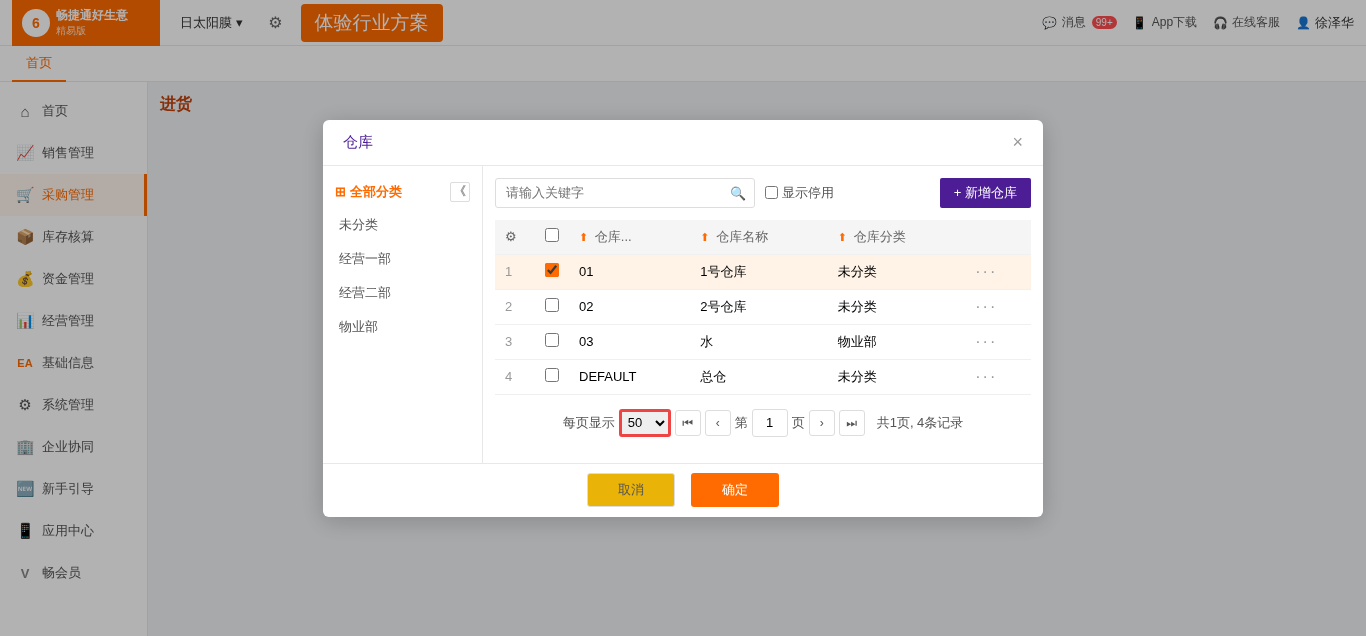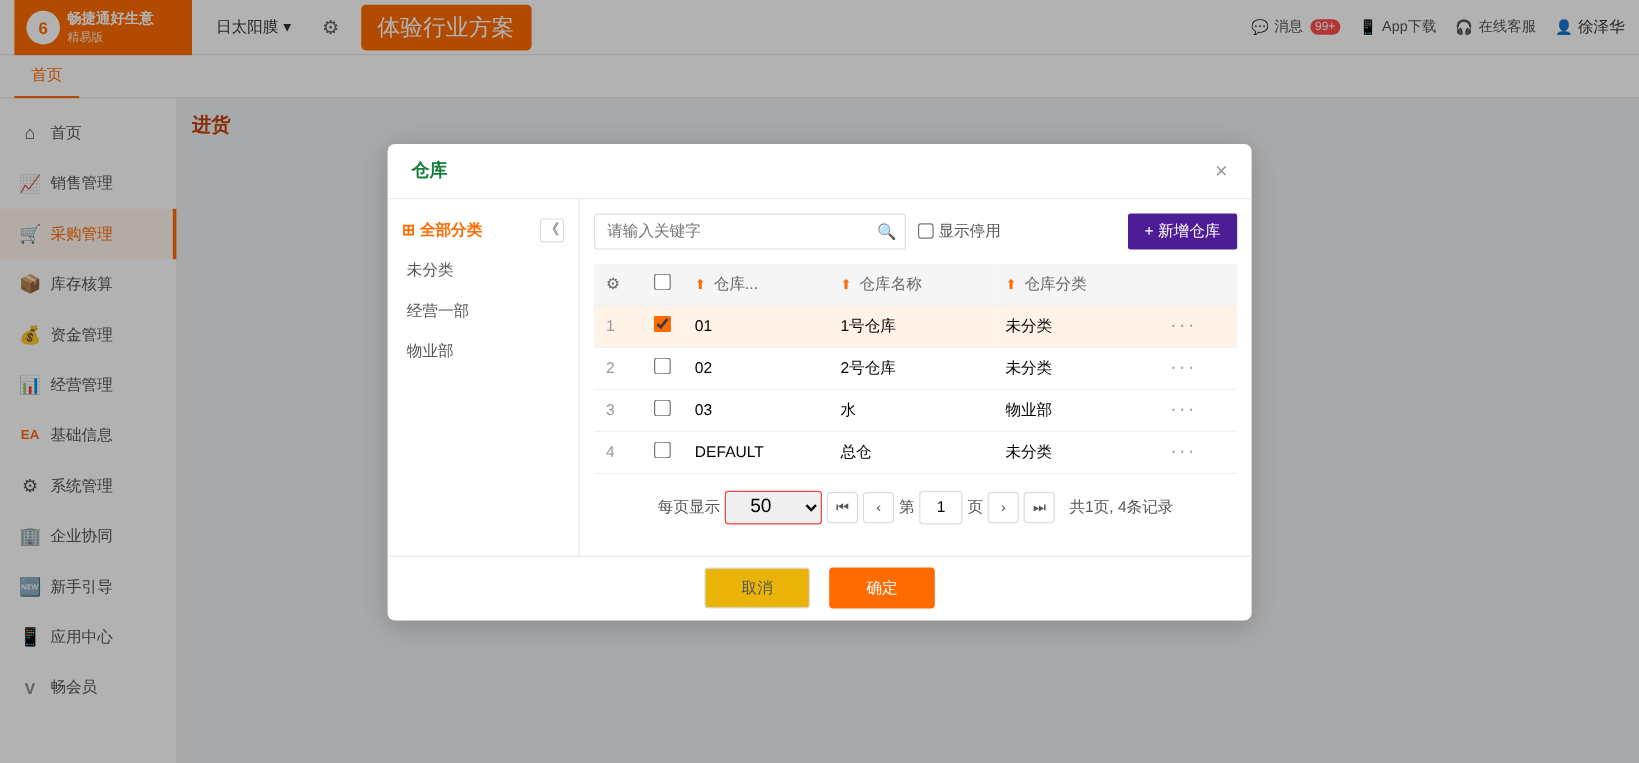--- a/index.html
+++ b/index.html
@@ -114,21 +114,21 @@
     .modal {
       background: #fff; border-radius: 6px;
       width: 720px; max-height: 580px;
       display: flex; flex-direction: column;
       box-shadow: 0 4px 24px rgba(0,0,0,0.2);
     }
     .modal-header {
       height: 46px; display: flex; align-items: center; justify-content: space-between;
       padding: 0 20px; border-bottom: 1px solid #e8e8e8; flex-shrink: 0;
     }
-    .modal-title { font-size: 15px; font-weight: bold; color: #15803d; }
+    .modal-title { font-size: 15px; font-weight: normal; color: #4c1d95; }
     .modal-close { cursor: pointer; color: #999; font-size: 18px; }
     .modal-body {
       display: flex; flex: 1; overflow: hidden;
     }
 
     
     .category-panel {
       width: 160px; border-right: 1px solid #e8e8e8;
       padding: 10px 0; flex-shrink: 0;
     }
@@ -191,22 +191,22 @@
     .sort-icon { color: #ff6b00; margin-right: 3px; font-size: 11px; }
     .col-actions { color: #999; font-size: 16px; cursor: pointer; letter-spacing: 2px; }
 
     
     .pagination-area {
       display: flex; align-items: center; justify-content: center;
       gap: 4px; padding: 14px 0; margin-top: auto;
     }
     .pagination-label { color: #555; font-size: 13px; }
     .per-page-select {
-      height: 28px; border: 1px solid #ef4444; border-radius: 3px;
-      padding: 0 16px; font-size: 16px; outline: none; cursor: pointer;
+      height: 28px; border: 3px solid #ef4444; border-radius: 3px;
+      padding: 0 2px; font-size: 13px; outline: none; cursor: pointer;
     }
     .pagination-btn {
       width: 26px; height: 26px; border: 1px solid #ddd; border-radius: 3px;
       display: flex; align-items: center; justify-content: center;
       cursor: pointer; color: #555; font-size: 12px; background: #fff;
     }
     .pagination-page-input {
       width: 36px; height: 28px; border: 1px solid #ddd; border-radius: 3px;
       text-align: center; font-size: 13px; outline: none;
     }
@@ -349,20 +349,23 @@
             <span style="font-size:13px;">⊞</span>
             <span>全部分类</span>
           </div>
           <div class="category-collapse-btn">《</div>
         </div>
         <div class="category-item">
           <span>未分类</span>
         </div>
         <div class="category-item">
           <span>经营一部</span>
+        </div>
+        <div class="category-item">
+          <span>经营二部</span>
         </div>
         <div class="category-item">
           <span>物业部</span>
         </div>
       </div>
 
       <div class="content-panel">
 
         <div class="toolbar">
           <div class="search-input-wrap">

